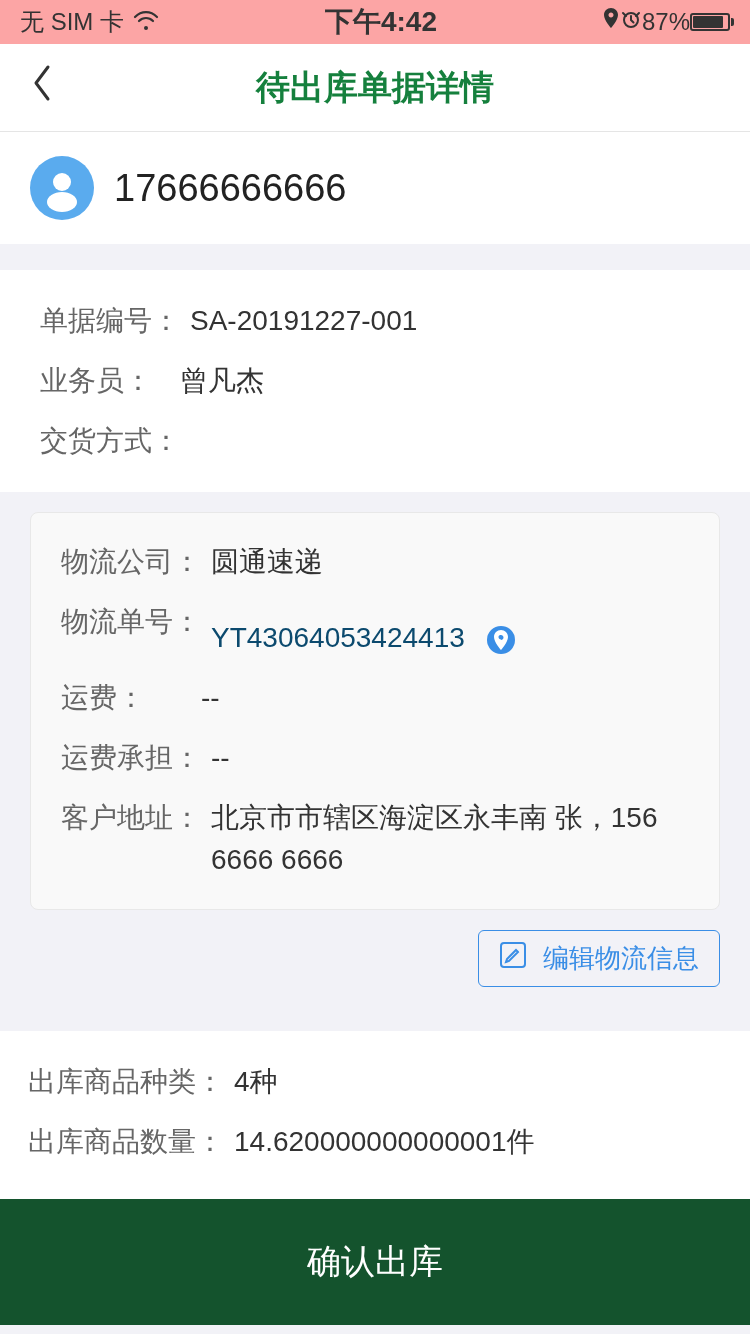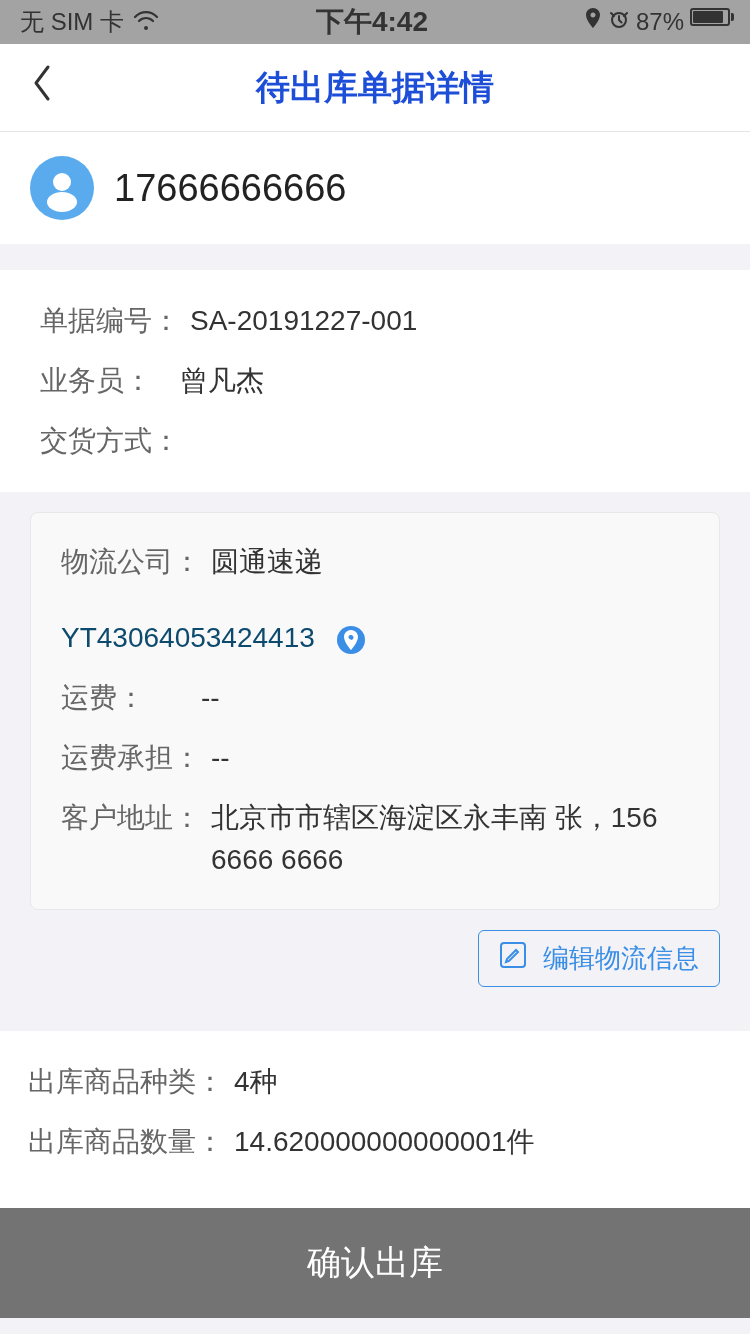--- a/index.html
+++ b/index.html
@@ -11,41 +11,41 @@
       font-family: -apple-system, "PingFang SC", "Helvetica Neue", Arial, sans-serif;
       font-size: 28px;
       color: #333;
       position: relative;
     }
 
     
     .status-bar {
       width: 100%;
       height: 44px;
-      background: #a3a3a3;
+      background: #fca5a5;
       display: flex;
       align-items: center;
       justify-content: space-between;
       padding: 0 20px;
       font-size: 24px;
       font-weight: 500;
     }
     .status-left {
       display: flex;
       align-items: center;
       gap: 8px;
     }
     .status-center {
       font-size: 28px;
       font-weight: 600;
     }
     .status-right {
       display: flex;
-      align-items: flex-start;
-      gap: 6px;
+      align-items: center;
+      gap: 0;
       font-size: 24px;
     }
     .battery-icon {
       width: 40px;
       height: 18px;
       border: 2px solid #333;
       border-radius: 3px;
       position: relative;
       display: inline-flex;
       align-items: center;
@@ -83,21 +83,21 @@
     .nav-back {
       position: absolute;
       left: 30px;
       font-size: 36px;
       color: #333;
       cursor: pointer;
     }
     .nav-title {
       font-size: 34px;
       font-weight: 600;
-      color: #1d4ed8;
+      color: #15803d;
     }
 
     
     .profile-section {
       background: #fff;
       padding: 24px 30px;
       display: flex;
       align-items: center;
       gap: 20px;
     }
@@ -220,25 +220,25 @@
       font-size: 26px;
       display: flex;
       align-items: center;
       gap: 8px;
       cursor: pointer;
     }
 
     
     .confirm-btn-container {
       position: fixed;
-      bottom: 16px;
+      bottom: 9px;
       left: 0;
       width: 750px;
-      background: #737373;
-      padding: 32px 0;
+      background: #14532d;
+      padding: 40px 0;
       text-align: center;
     }
     .confirm-btn {
       color: #fff;
       font-size: 34px;
       font-weight: 500;
       cursor: pointer;
     }
 
     .main-content {
@@ -318,20 +318,21 @@
       <span class="info-label">交货方式：</span>
     </div>
   </div>
 
   <div class="logistics-card">
     <div class="info-row">
       <span class="info-label">物流公司：</span>
       <span class="info-value">圆通速递</span>
     </div>
     <div class="info-row">
+      <span class="info-label">物流单号：</span>
       <span class="info-value blue">
         <span>YT43064053424413</span>
         <span class="location-icon-inline">
           <svg width="32" height="32" viewBox="0 0 32 32" fill="none">
             <circle cx="16" cy="16" r="14" fill="#3a8ee6"></circle>
             <path d="M16 6C12.1 6 9 9.1 9 13c0 5.3 7 13 7 13s7-7.7 7-13c0-3.9-3.1-7-7-7zm0 9.5c-1.4 0-2.5-1.1-2.5-2.5S14.6 11 16 11s2.5 1.1 2.5 2.5-1.1 2.5-2.5 2.5z" fill="#fff"></path>
           </svg>
         </span>
       </span>
     </div>

